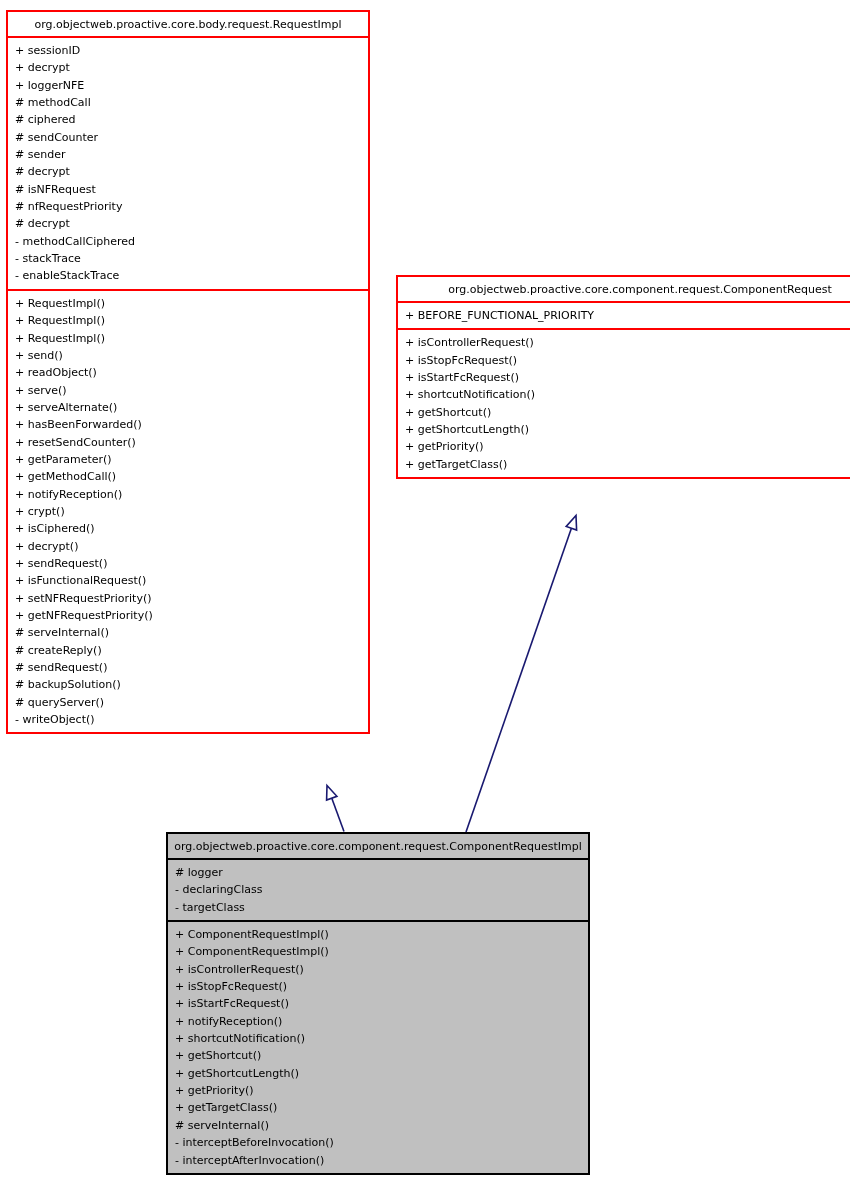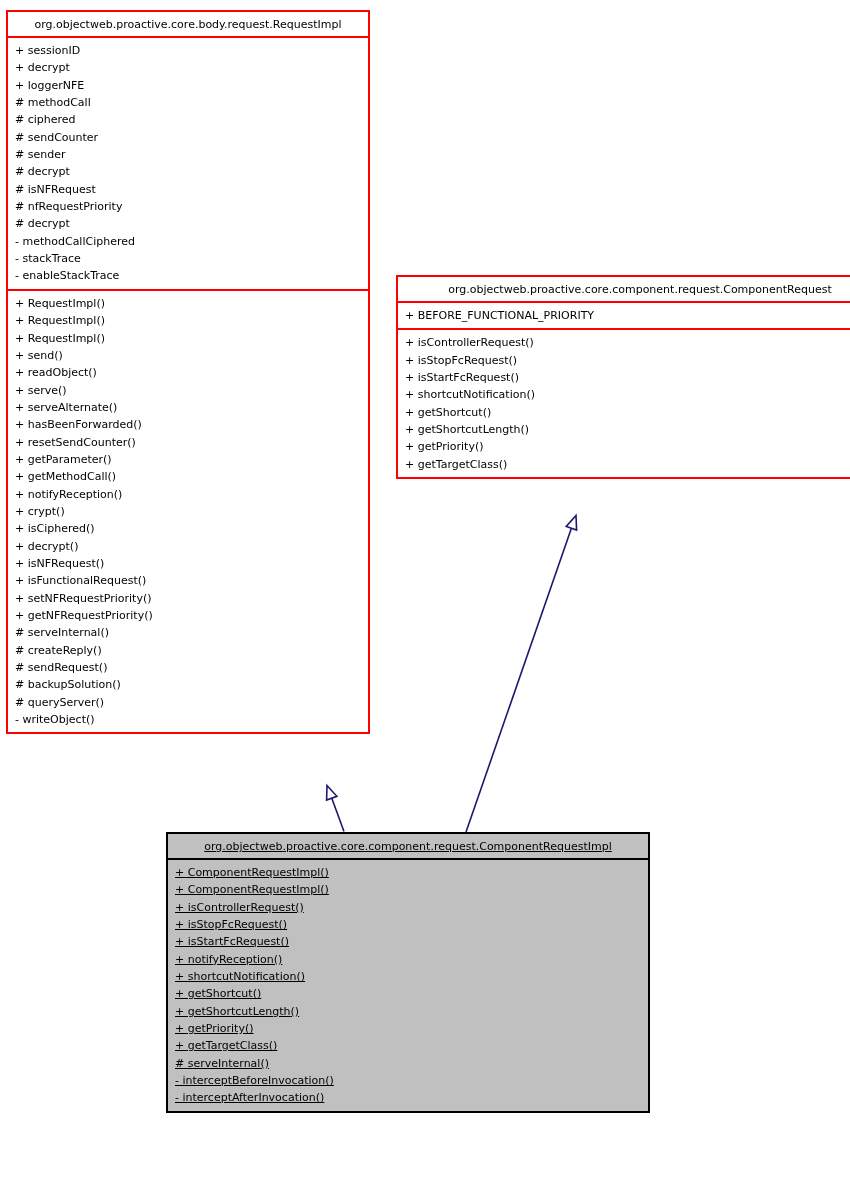--- a/index.html
+++ b/index.html
@@ -71,21 +71,21 @@
       <div class="member-row">+ serve()</div>
       <div class="member-row">+ serveAlternate()</div>
       <div class="member-row">+ hasBeenForwarded()</div>
       <div class="member-row">+ resetSendCounter()</div>
       <div class="member-row">+ getParameter()</div>
       <div class="member-row">+ getMethodCall()</div>
       <div class="member-row">+ notifyReception()</div>
       <div class="member-row">+ crypt()</div>
       <div class="member-row">+ isCiphered()</div>
       <div class="member-row">+ decrypt()</div>
-      <div class="member-row">+ isNFRequest()</div>
+      <div class="member-row">+ sendRequest()</div>
       <div class="member-row">+ isFunctionalRequest()</div>
       <div class="member-row">+ setNFRequestPriority()</div>
       <div class="member-row">+ getNFRequestPriority()</div>
       <div class="member-row"># serveInternal()</div>
       <div class="member-row"># createReply()</div>
       <div class="member-row"># sendRequest()</div>
       <div class="member-row"># backupSolution()</div>
       <div class="member-row"># queryServer()</div>
       <div class="member-row">- writeObject()</div>
     </div>
@@ -101,22 +101,27 @@
       <div class="member-row">+ isStopFcRequest()</div>
       <div class="member-row">+ isStartFcRequest()</div>
       <div class="member-row">+ shortcutNotification()</div>
       <div class="member-row">+ getShortcut()</div>
       <div class="member-row">+ getShortcutLength()</div>
       <div class="member-row">+ getPriority()</div>
       <div class="member-row">+ getTargetClass()</div>
     </div>
 </div>
 
-<div class="class-box current" style="left:166px; top:832px; width:484px;text-decoration:underline;">
+<div class="class-box current" style="left:166px; top:832px; width:424px;">
   <div class="class-title">org.objectweb.proactive.core.component.request.ComponentRequestImpl</div>
+  <div class="section attrs">
+      <div class="member-row"># logger</div>
+      <div class="member-row">- declaringClass</div>
+      <div class="member-row">- targetClass</div>
+    </div>
   <div class="section methods">
       <div class="member-row">+ ComponentRequestImpl()</div>
       <div class="member-row">+ ComponentRequestImpl()</div>
       <div class="member-row">+ isControllerRequest()</div>
       <div class="member-row">+ isStopFcRequest()</div>
       <div class="member-row">+ isStartFcRequest()</div>
       <div class="member-row">+ notifyReception()</div>
       <div class="member-row">+ shortcutNotification()</div>
       <div class="member-row">+ getShortcut()</div>
       <div class="member-row">+ getShortcutLength()</div>

